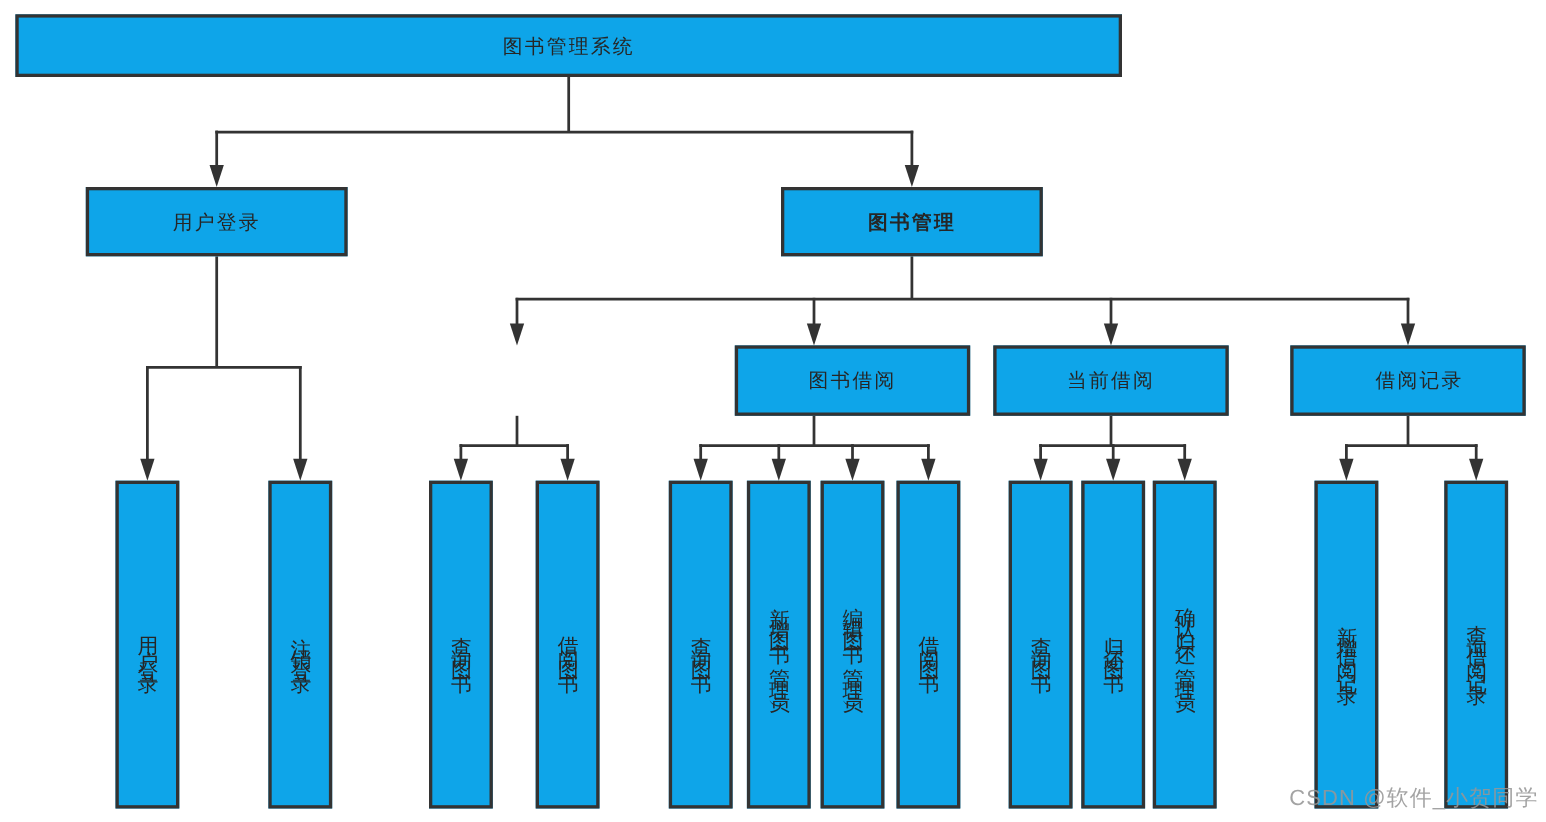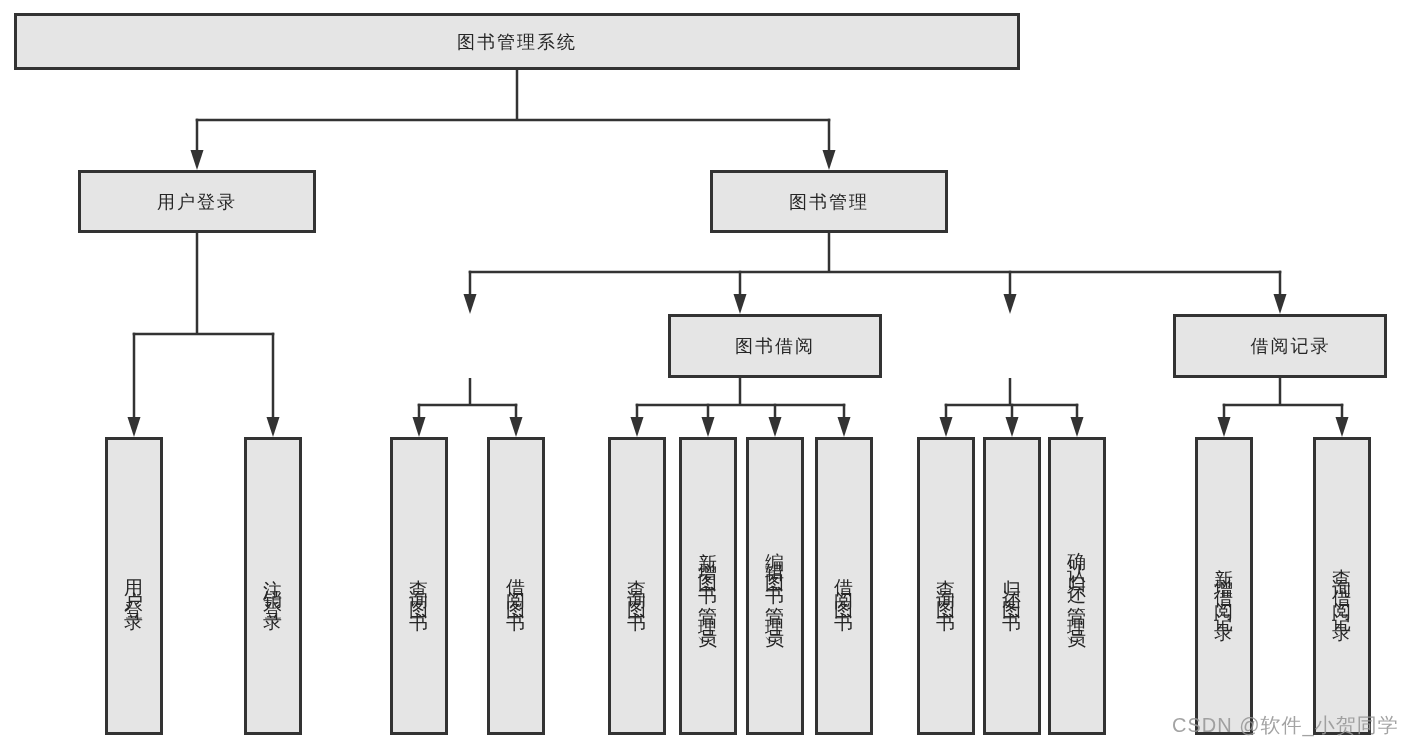--- a/index.html
+++ b/index.html
@@ -17,21 +17,21 @@
   }
   .connectors {
     position: absolute;
     left: 0;
     top: 0;
     z-index: 0;
   }
   .node {
     position: absolute;
     box-sizing: border-box;
-    background: #e5e5e5;
+    background: #0ea5e9;
     border: 3px solid #333333;
     color: #262626;
     display: flex;
     align-items: center;
     justify-content: center;
     z-index: 1;
   }
   .h-node {
     font-size: 18px;
     letter-spacing: 2px;
@@ -145,23 +145,24 @@
       <line x1="1224" y1="403.75" x2="1224" y2="419"></line>
       <polygon points="1217.5,417 1230.5,417 1224,437"></polygon>
       <line x1="1342" y1="403.75" x2="1342" y2="419"></line>
       <polygon points="1335.5,417 1348.5,417 1342,437"></polygon>
     </g>
   </svg>
 
   <div class="node h-node root-node">图书管理系统</div>
 
   <div class="node h-node" style="left:78px; top:170px; width:238px; height:63px;">用户登录</div>
-  <div class="node h-node" style="left:710px; top:170px; width:238px; height:63px;">图书管理</div>
+  <div class="node h-node" style="left:710px; top:170px; width:238px; height:63px;font-weight:bold;">图书管理</div>
 
   <div class="node h-node" style="left:633px; top:314px; width:214px; height:64px;margin-left:35px;">图书借阅</div>
+  <div class="node h-node" style="left:903px; top:314px; width:214px; height:64px;">当前借阅</div>
   <div class="node h-node" style="left:1173px; top:314px; width:214px; height:64px;padding-left:21px;">借阅记录</div>
 
   <div class="node leaf" style="left:105px;">用户登录</div>
   <div class="node leaf" style="left:244px;">注销登录</div>
 
   <div class="node leaf" style="left:390px;">查询图书</div>
   <div class="node leaf" style="left:487px;">借阅图书</div>
 
   <div class="node leaf" style="left:608px;">查询图书</div>
   <div class="node leaf" style="left:679px;">新增图书（管理员）</div>

